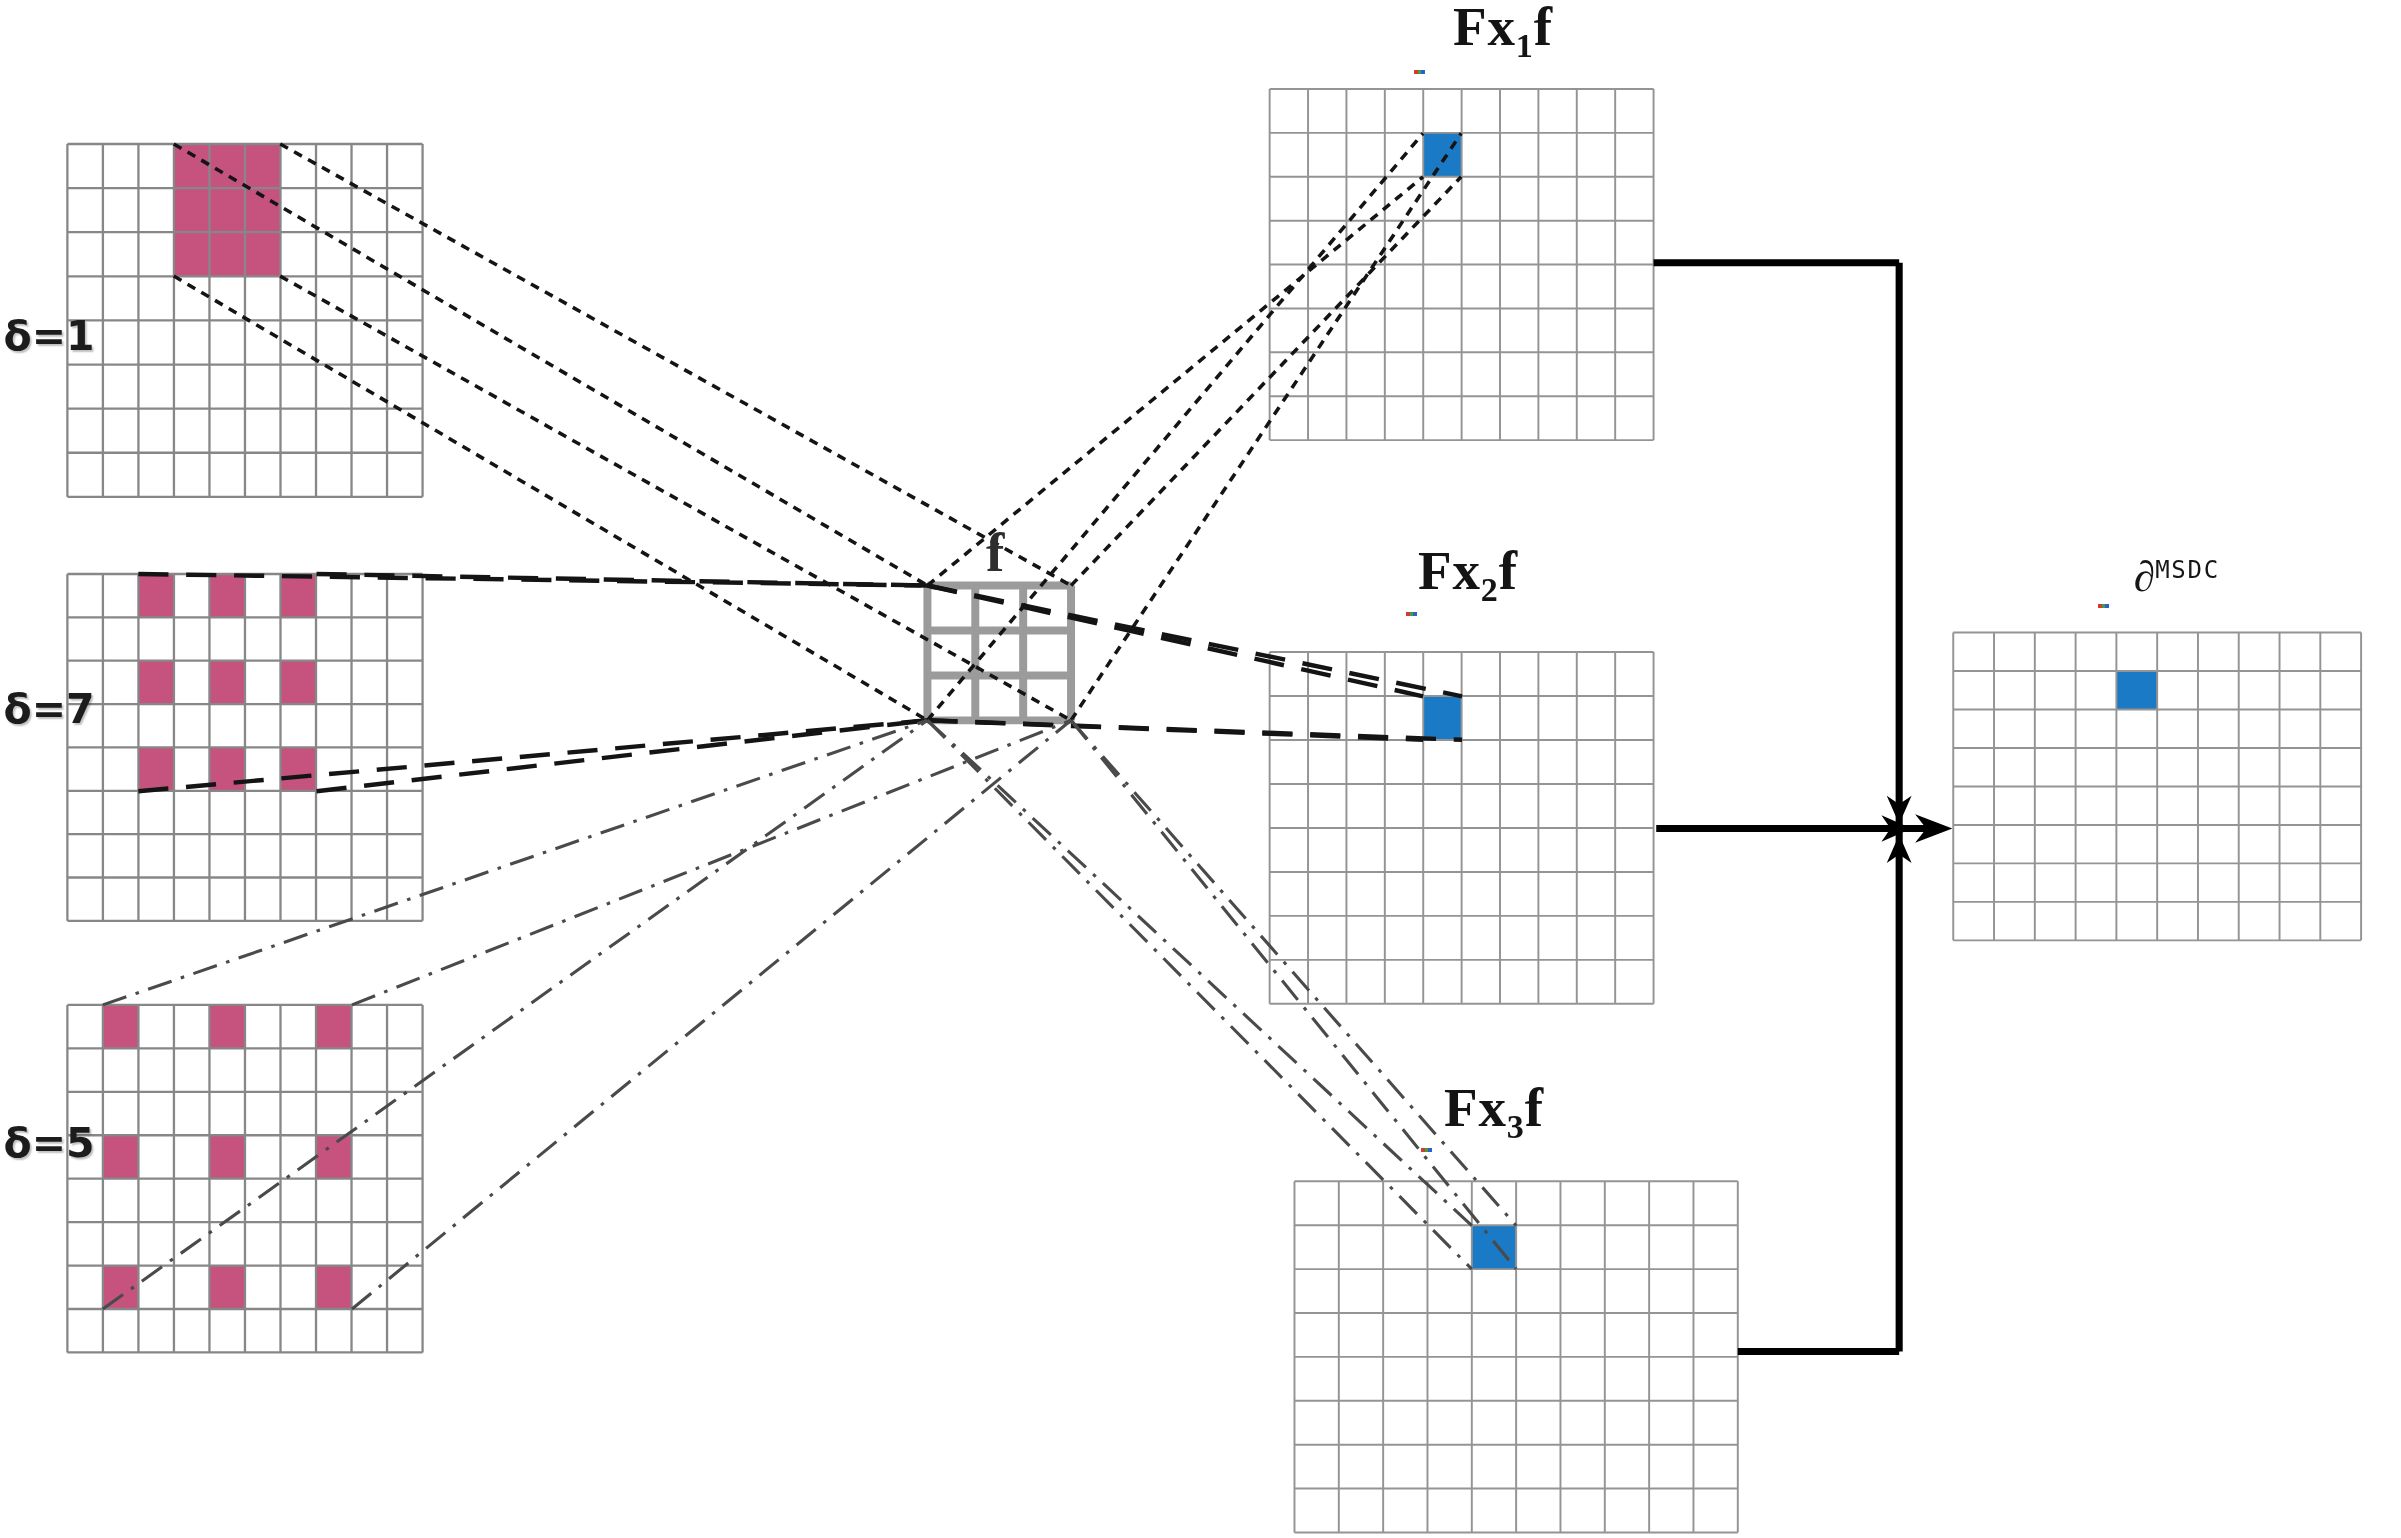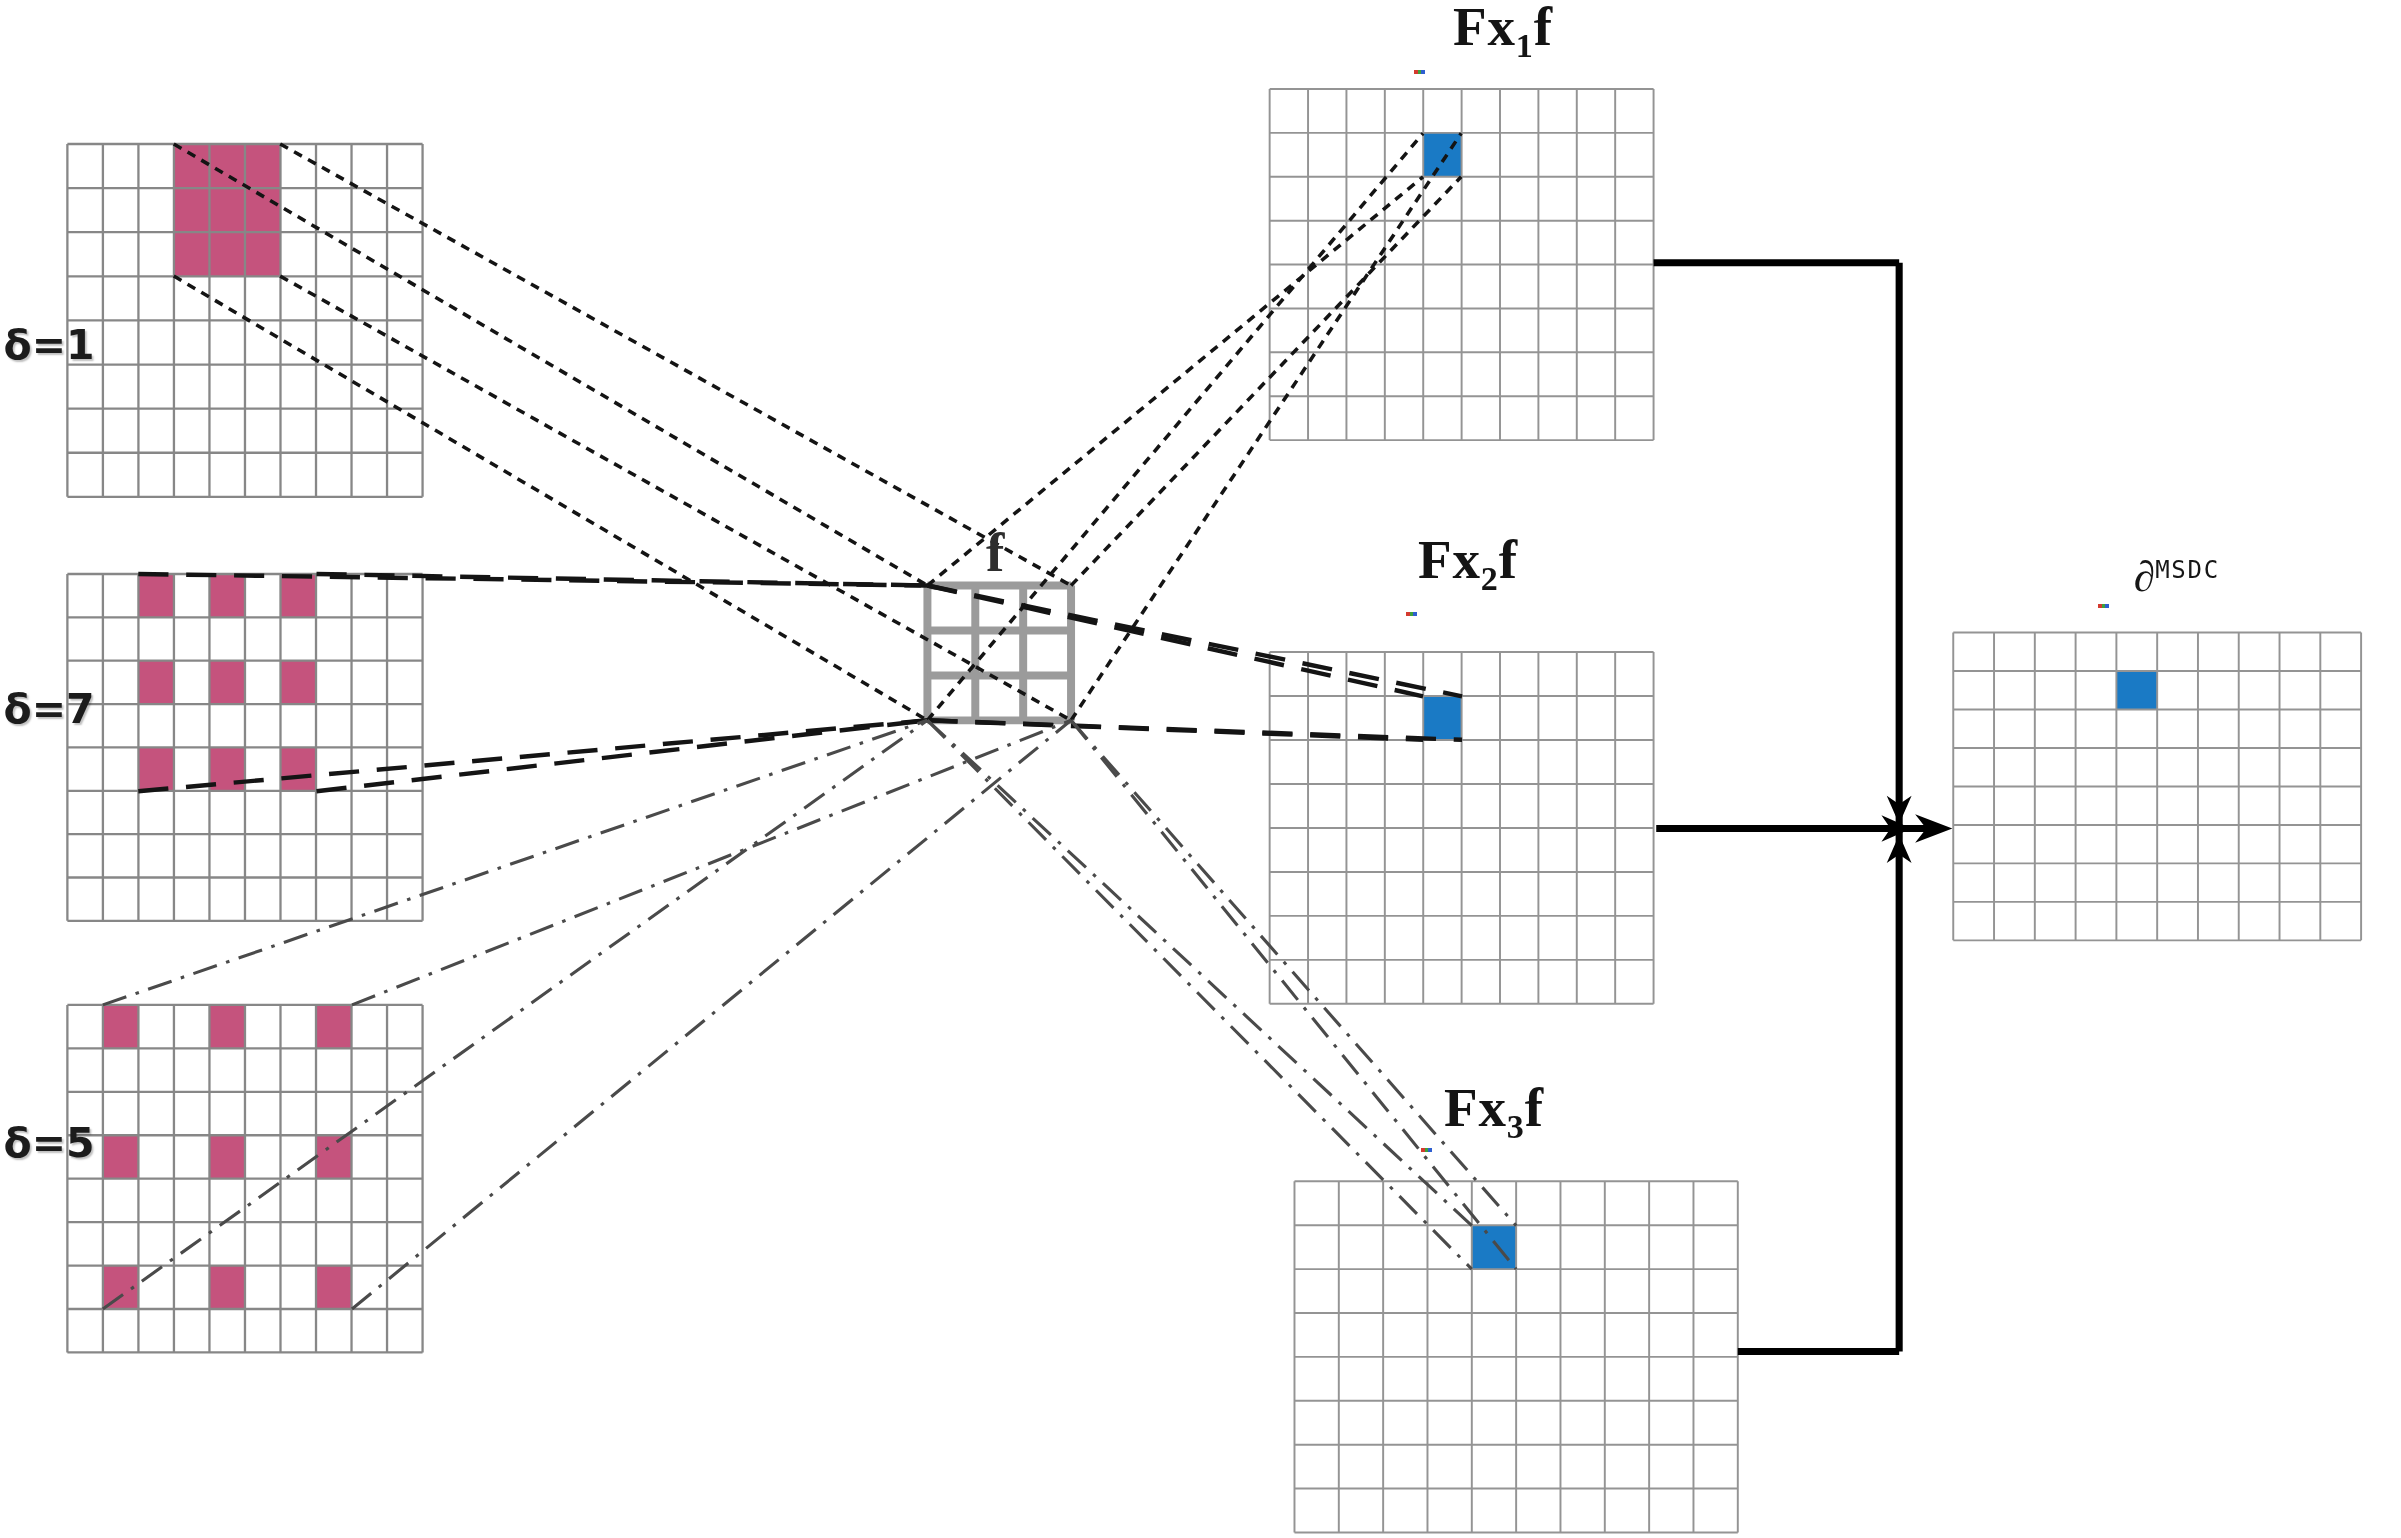--- a/index.html
+++ b/index.html
@@ -276,28 +276,28 @@
         <polyline points="2142,296 2142,1524" fill="none" stroke="#000000" stroke-width="8"></polyline>
         <polyline points="1960,1524 2142,1524" fill="none" stroke="#000000" stroke-width="8"></polyline>
         <polyline points="1868,934 2186,934" fill="none" stroke="#000000" stroke-width="8"></polyline>
         <polygon points="2142,929 2128,897 2142,906.6 2156,897" fill="#000000"></polygon>
         <polygon points="2142,941 2128,973 2142,963.4 2156,973" fill="#000000"></polygon>
         <polygon points="2156,934 2122,919 2132.2,934 2122,949" fill="#000000"></polygon>
         <polygon points="2202,934 2160,918 2172.6,934 2160,950" fill="#000000"></polygon>
       </g>
     </svg>
 
-  <div class="lbl delta" style="left:3.5px;top:321px;">δ=1</div>
+  <div class="lbl delta" style="left:3.5px;top:312px;">δ=1</div>
   <div class="lbl delta" style="left:3.5px;top:685px;">δ=7</div>
   <div class="lbl delta" style="left:3.5px;top:1119px;">δ=5</div>
 
   <div class="lbl kernel-label" style="left:986px;top:521px;">f</div>
 
   <div class="lbl gtitle" style="left:1503px;top:-5.3px;"><span>Fx</span><sub>1</sub><span>f</span></div>
-  <div class="lbl gtitle" style="left:1468px;top:528px;"><span>Fx</span><sub>2</sub><span>f</span></div>
+  <div class="lbl gtitle" style="left:1468px;top:539px;"><span>Fx</span><sub>2</sub><span>f</span></div>
   <div class="lbl gtitle" style="left:1494px;top:1076px;"><span>Fx</span><sub>3</sub><span>f</span></div>
 
   <div class="lbl final-title" style="left:2177px;top:552px;"><span>∂</span><sup>MSDC</sup></div>
 
   <div class="speck" style="left:1414px;top:70px;">
       <i class="r"></i>
       <i class="g"></i>
       <i class="b"></i>
     </div>
   <div class="speck" style="left:1406px;top:612px;">

